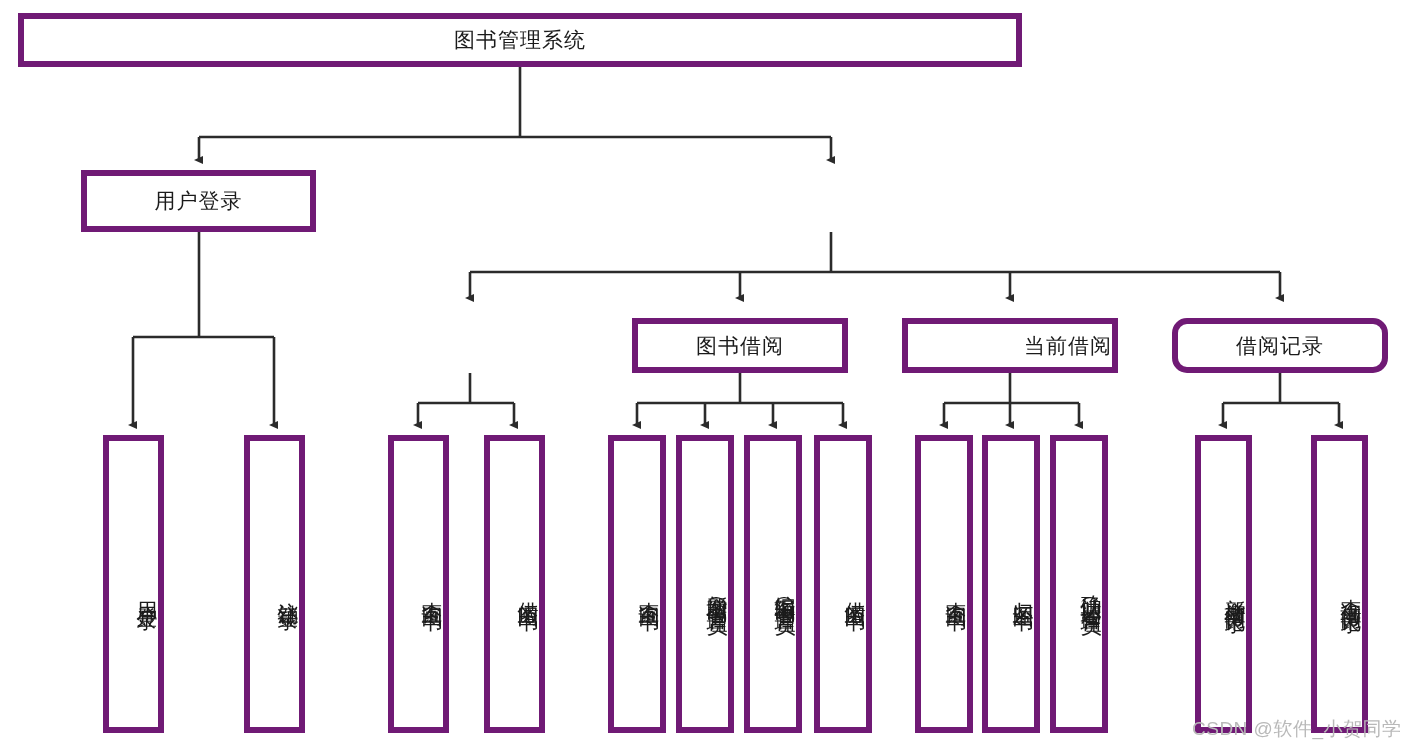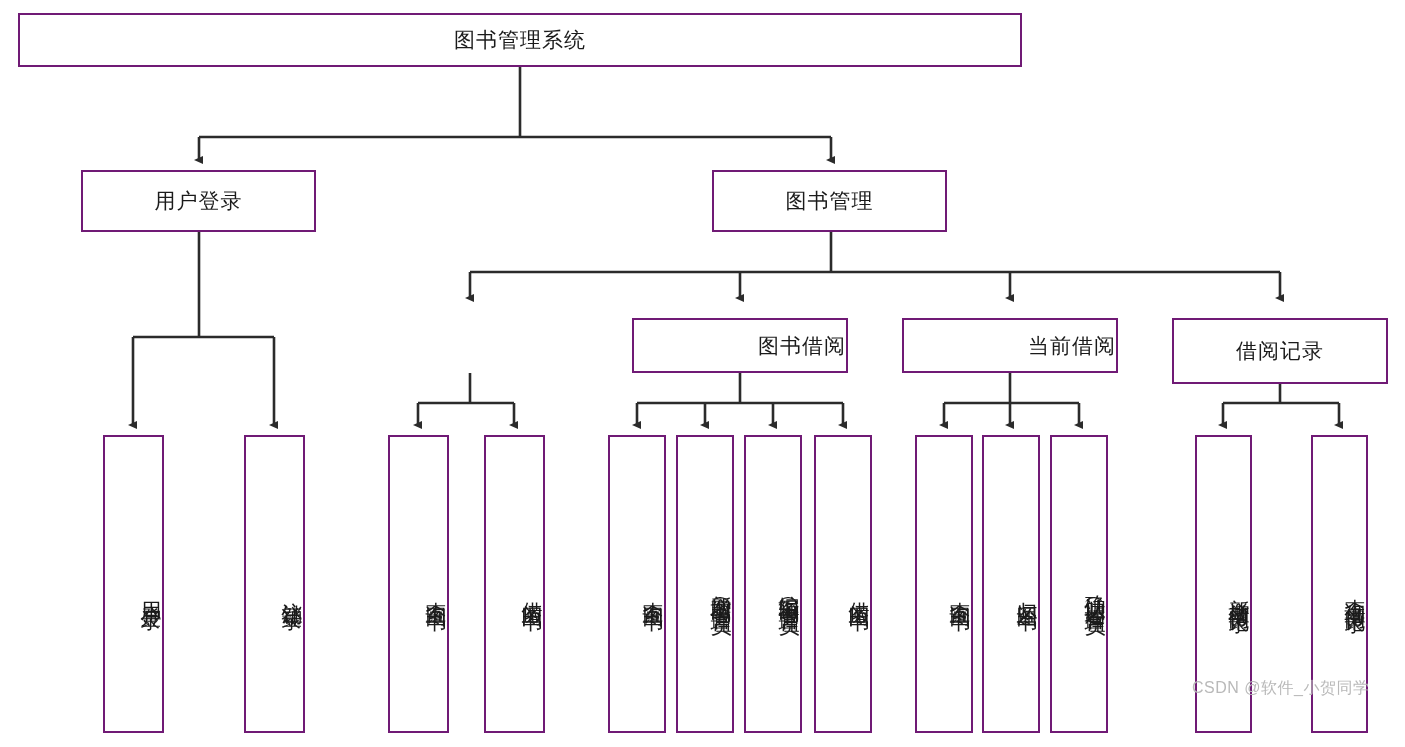--- a/index.html
+++ b/index.html
@@ -11,21 +11,21 @@
     overflow:hidden;
     position:relative;
   }
   #diagram-root{position:absolute;left:0;top:0;width:1405px;height:747px;}
   svg#connectors{position:absolute;left:0;top:0;width:1405px;height:747px;pointer-events:none;}
 
   .node{
     position:absolute;
     box-sizing:border-box;
     background:#ffffff;
-    border:2px solid #701a75;
+    border:6px solid #701a75;
     display:flex;
     align-items:center;
     justify-content:center;
     color:#1b1b1b;
     z-index:2;
   }
   .node.horizontal{
     font-size:21px;
     letter-spacing:1px;
     white-space:nowrap;
@@ -37,22 +37,22 @@
     letter-spacing:3px;
     align-items:flex-start;
     justify-content:center;
     padding-top:14px;
     line-height:1.05;
   }
   .node .label{display:block;}
 
   #watermark{
     position:absolute;
-    left:1192px;top:678px;
-    font-size:16px;
+    left:1192px;top:716px;
+    font-size:19px;
     color:#b9b9b9;
     letter-spacing:0.5px;
     white-space:nowrap;
     z-index:5;
     font-family:"Liberation Sans","DejaVu Sans",sans-serif;
   }
 </style>
 </head>
 <body>
 
@@ -108,31 +108,28 @@
     </g>
   </svg>
 
   <div class="node horizontal" style="left:18px;top:13px;width:1004px;height:54px;">
     <span class="label">图书管理系统</span>
   </div>
 
   <div class="node horizontal" style="left:81px;top:170px;width:235px;height:62px;">
     <span class="label">用户登录</span>
   </div>
-  <div class="node horizontal" style="left:712px;top:170px;width:235px;height:62px;">
-    <span class="label">图书管理</span>
-  </div>
 
-  <div class="node horizontal" style="left:632px;top:318px;width:216px;height:55px;justify-content:flex-end;">
+  <div class="node horizontal" style="left:632px;top:318px;width:216px;height:55px;">
     <span class="label">图书借阅</span>
   </div>
   <div class="node horizontal" style="left:902px;top:318px;width:216px;height:55px;justify-content:flex-end;">
     <span class="label">当前借阅</span>
   </div>
-  <div class="node horizontal" style="left:1172px;top:318px;width:216px;height:66px;">
+  <div class="node horizontal" style="left:1172px;top:318px;width:216px;height:55px;border-radius:15px;">
     <span class="label">借阅记录</span>
   </div>
 
   <div class="node vertical" style="left:103px;top:435px;width:61px;height:298px;">
     <span class="label">用户登录</span>
   </div>
   <div class="node vertical" style="left:244px;top:435px;width:61px;height:298px;">
     <span class="label">注销登录</span>
   </div>
 

